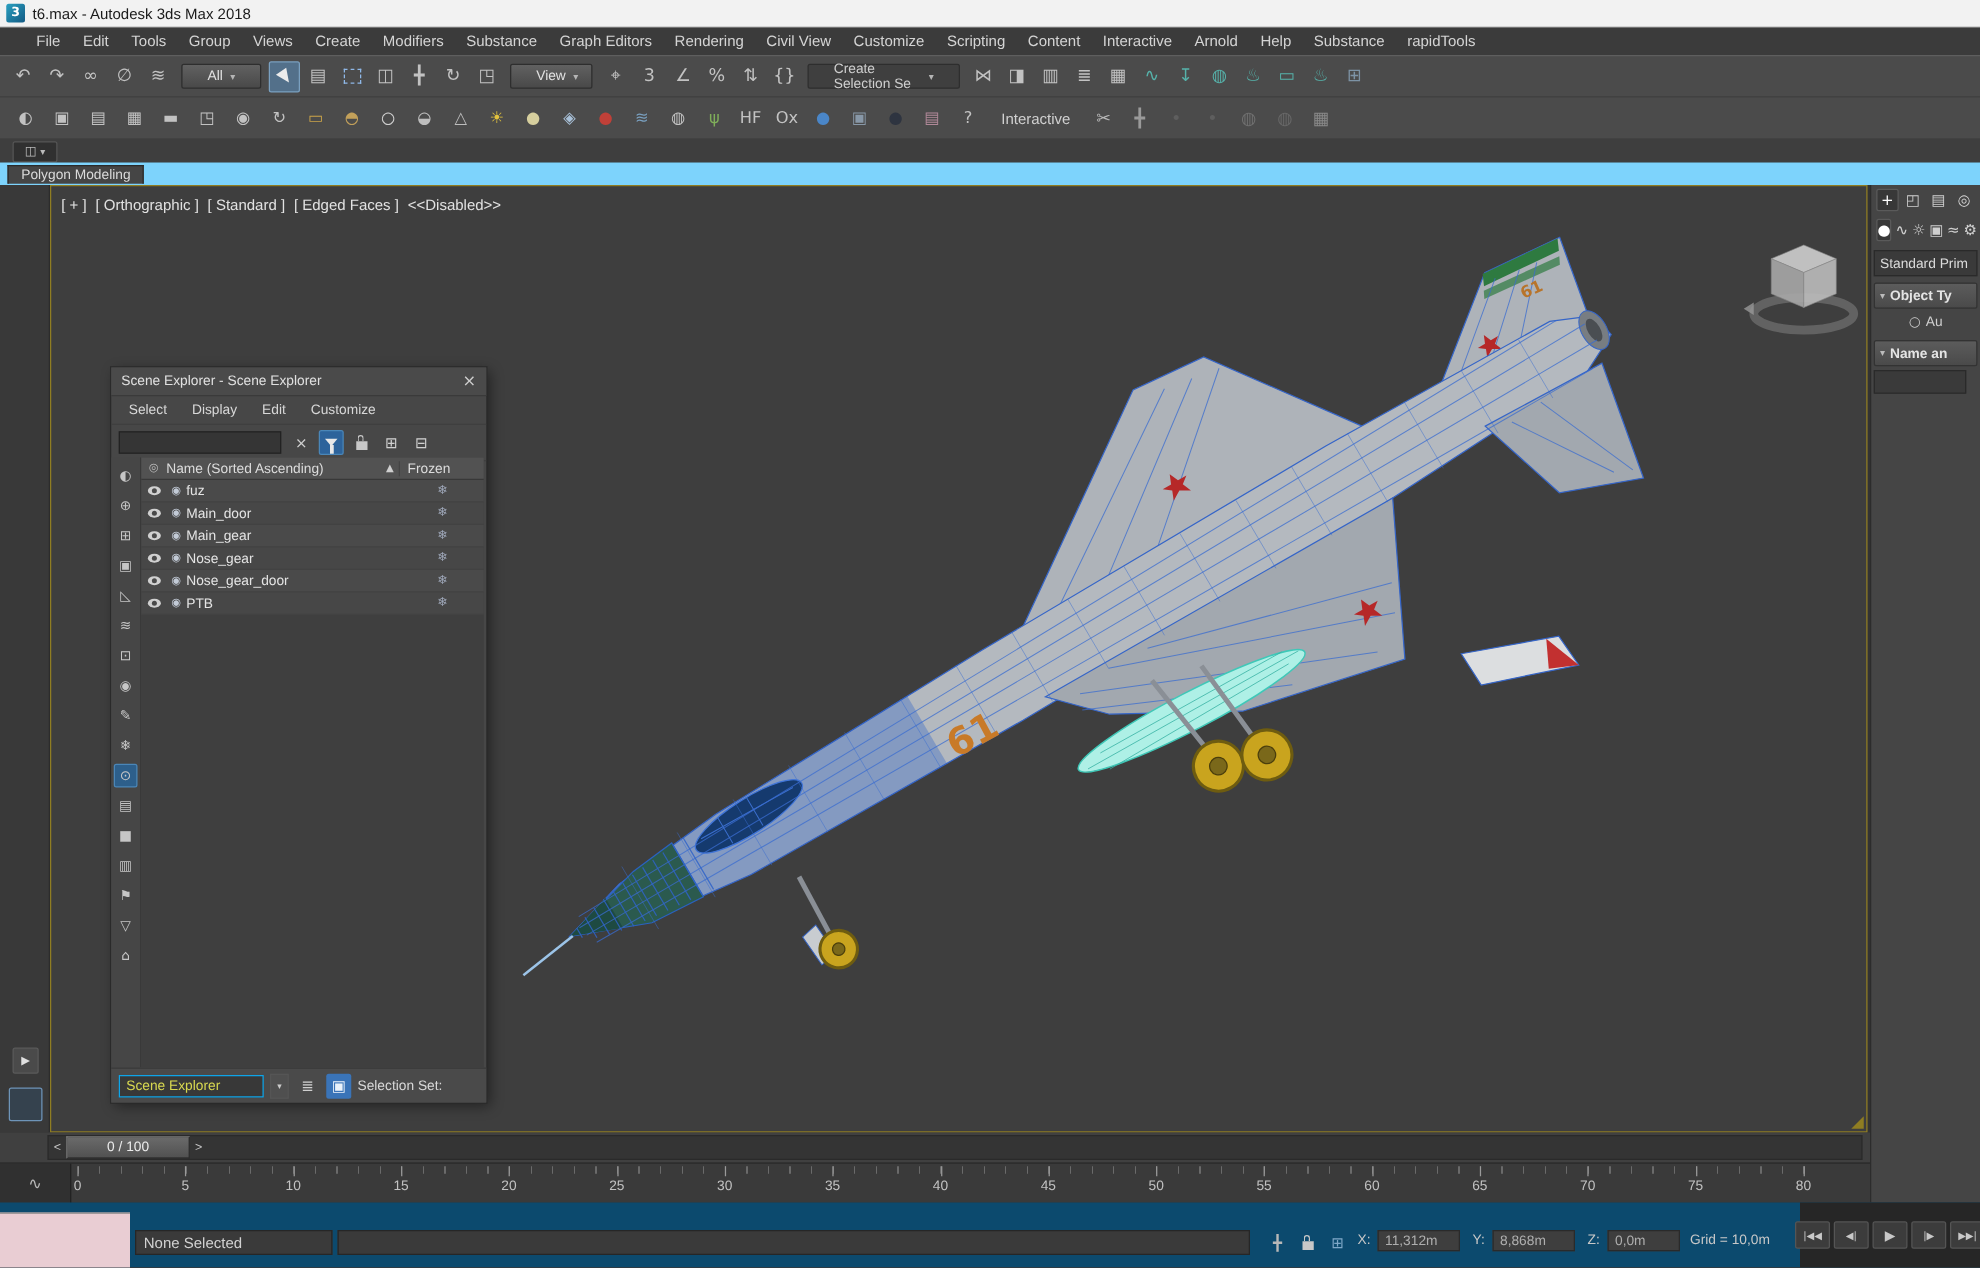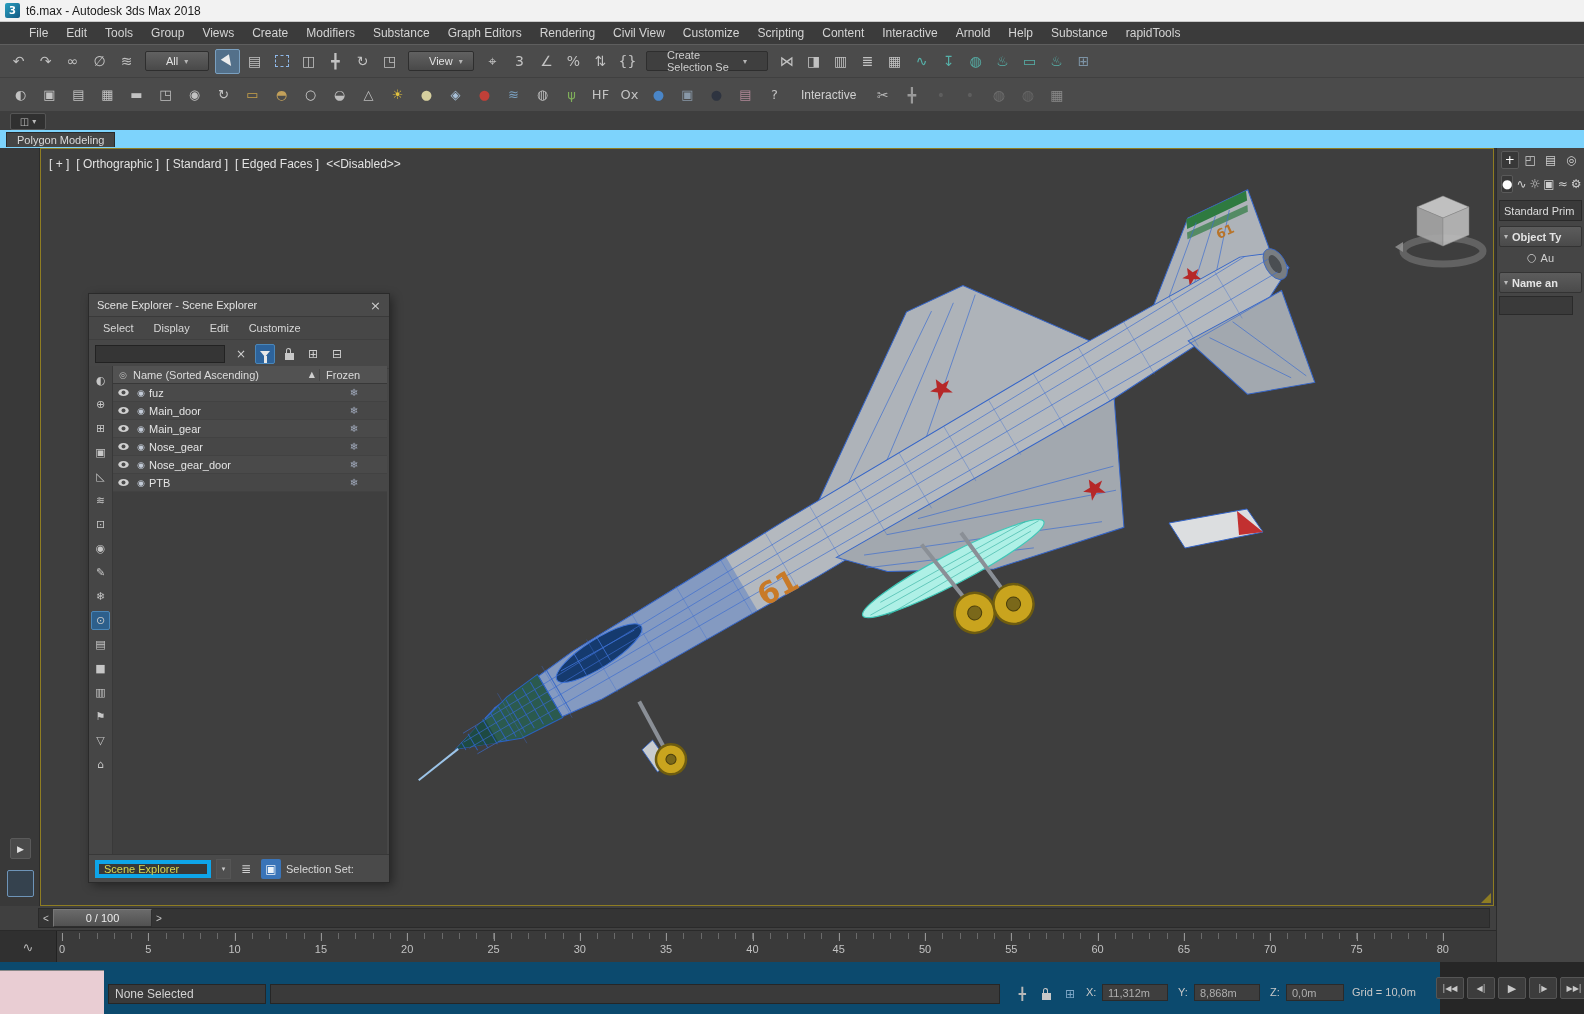--- a/index.html
+++ b/index.html
@@ -105,21 +105,21 @@
   .se-head .c2{border-left:1px solid #444;padding-left:6px}
   .se-row{height:17px;display:grid;grid-template-columns:20px 16px 172px 1fr;align-items:center;background:#4a4a4a;
           border-bottom:1px solid #424242}
   .se-row:nth-child(even){background:#474747}
   .se-row .i-eye{justify-self:center;transform:scale(.8)}
   .se-row .dot{font-size:9px;color:#c2cad6;text-align:center}
   .se-row .nm{color:#e4e4e4}
   .se-row .frz{text-align:center;color:#9fa8ba;font-size:10px}
   .se-footer{position:absolute;left:0;right:0;bottom:0;height:28px;background:#4a4a4a;border-top:1px solid #383838;
              display:flex;align-items:center;gap:5px;padding-left:6px;box-sizing:border-box}
-  .se-combo{width:116px;height:18px;background:#383838;border:4px solid #0ea5e9;display:flex;align-items:center;
+  .se-combo{width:116px;height:18px;background:#383838;border:1px solid #0ea5e9;display:flex;align-items:center;
             padding:0 5px;box-sizing:border-box;color:#d8d850}
   .se-dd{width:13px;height:18px;background:#4f4f4f;border:1px solid #555;display:flex;align-items:center;
          justify-content:center;font-size:7px;color:#ccc}
   .se-fi{width:20px;height:20px;display:flex;align-items:center;justify-content:center;border-radius:2px}
   .se-fi .g{font-size:12px;color:#cfcfcf}
   .se-fi.blue{background:#3a74b8}
   .se-fi.blue .g{color:#eaf2fa}
 
   
   #cmdpanel{position:absolute;left:1496px;top:148px;width:88px;height:814px;background:#454545;

